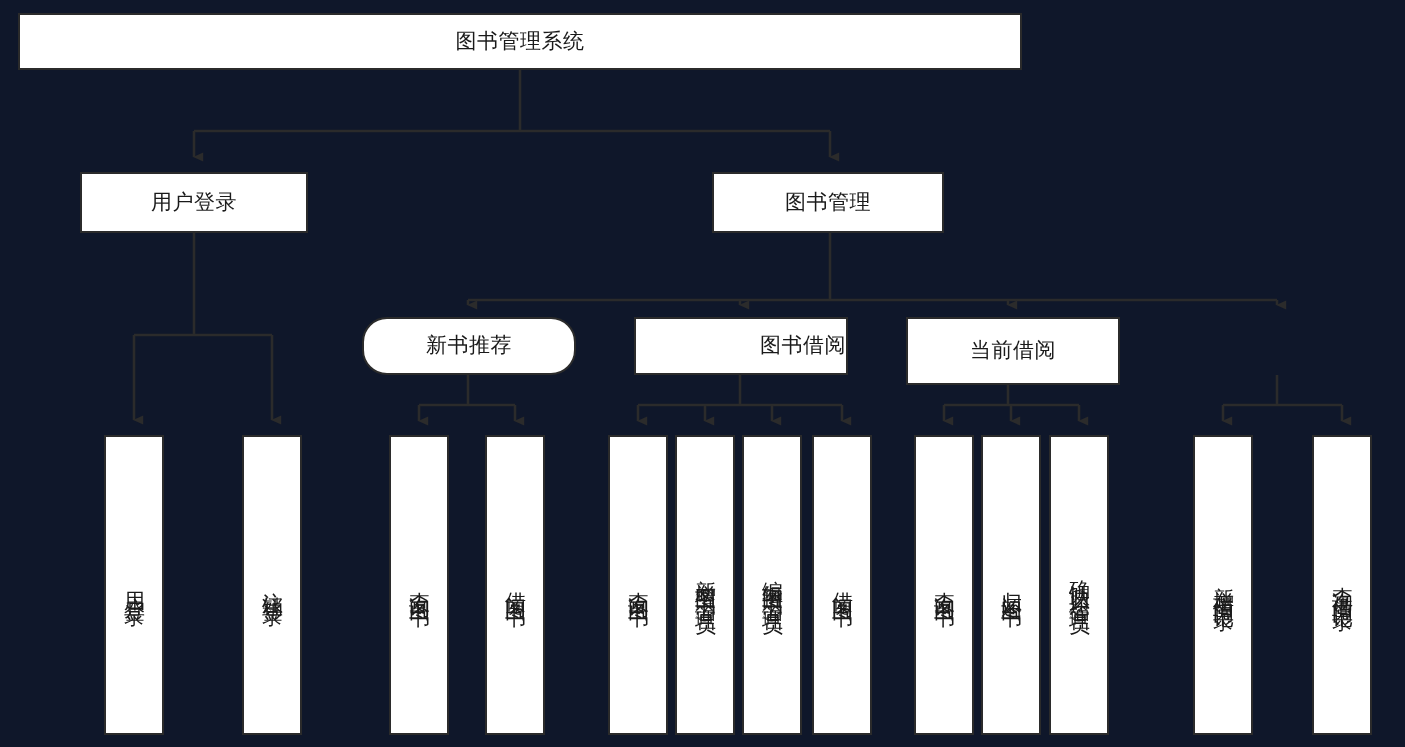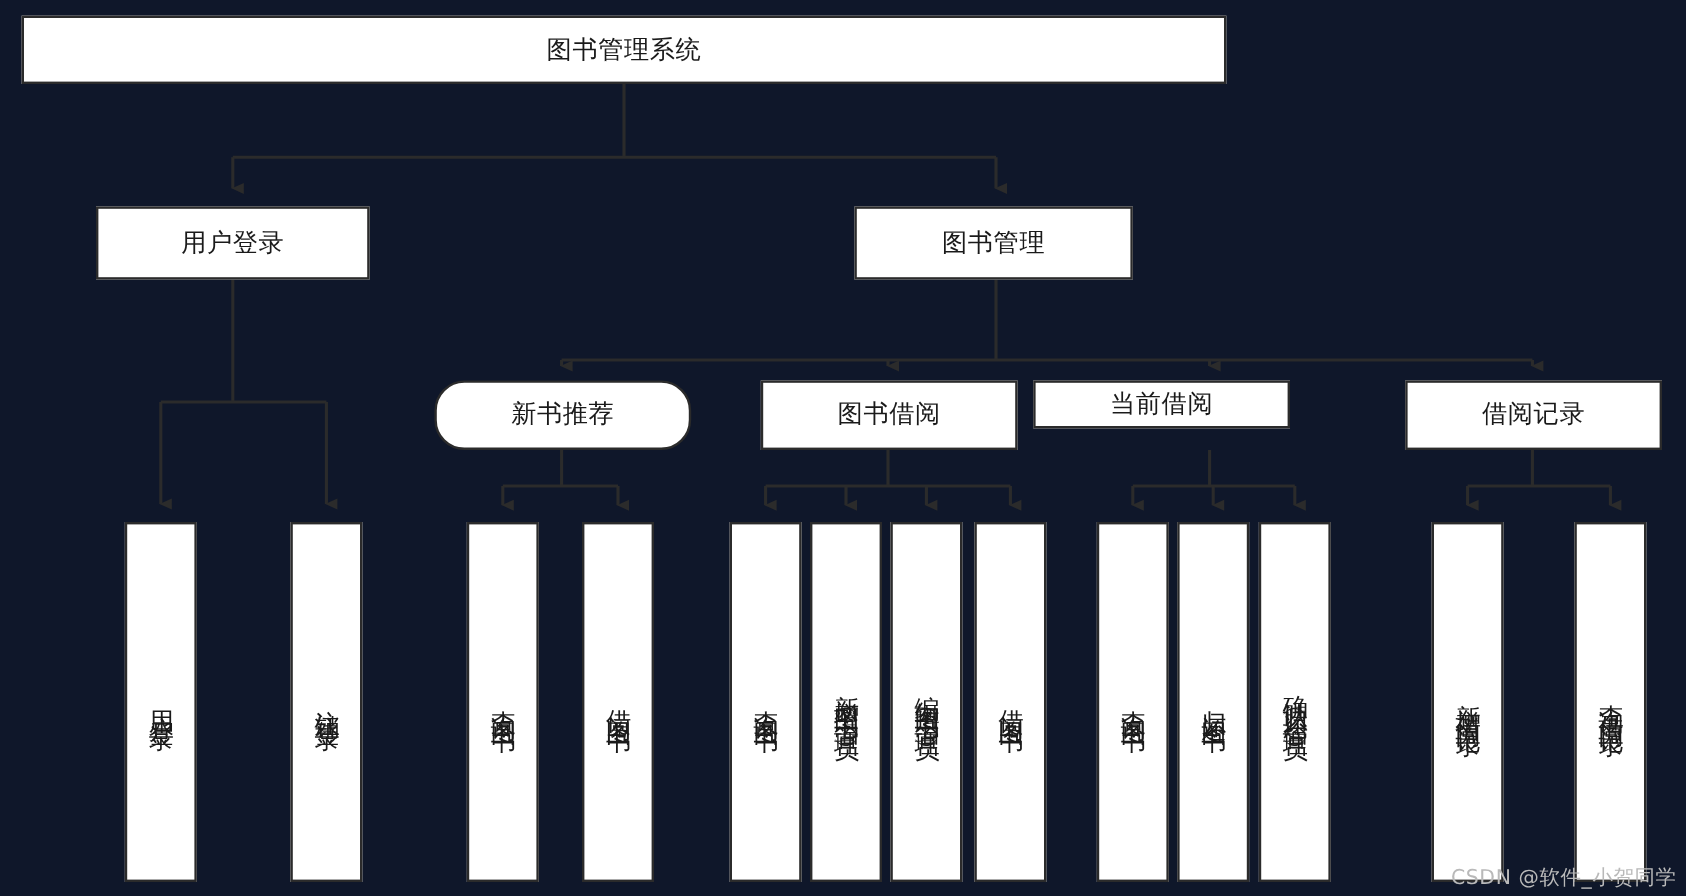--- a/index.html
+++ b/index.html
@@ -131,31 +131,28 @@
   </div>
 
   <div class="node h" style="left:712px; top:172px; width:232px; height:61px;">
     <span class="hlabel">图书管理</span>
   </div>
 
   <div class="node h" style="left:362px; top:317px; width:214px; height:58px;border-radius:25px;">
     <span class="hlabel">新书推荐</span>
   </div>
 
-  <div class="node h" style="left:634px; top:317px; width:214px; height:58px;">
+  <div class="node h" style="left:634px; top:317px; width:214px; height:58px;justify-content:flex-end;">
     <span class="hlabel">图书借阅</span>
   </div>
 
-  <div class="node h" style="left:861px; top:317px; width:214px; height:40px;">
+  <div class="node h" style="left:906px; top:317px; width:214px; height:68px;">
     <span class="hlabel">当前借阅</span>
   </div>
 
-  <div class="node h" style="left:1171px; top:317px; width:214px; height:58px;">
-    <span class="hlabel">借阅记录</span>
-  </div>
 
   <div class="node v" style="left:104px; top:435px; width:60px; height:300px;">
     <span class="vlabel">用户登录</span>
   </div>
 
   <div class="node v" style="left:242px; top:435px; width:60px; height:300px;">
     <span class="vlabel">注销登录</span>
   </div>
 
   <div class="node v" style="left:389px; top:435px; width:60px; height:300px;">
@@ -195,15 +192,14 @@
   </div>
 
   <div class="node v" style="left:1193px; top:435px; width:60px; height:300px;">
     <span class="vlabel">新增借阅记录</span>
   </div>
 
   <div class="node v" style="left:1312px; top:435px; width:60px; height:300px;">
     <span class="vlabel">查询借阅记录</span>
   </div>
 
-  <div id="watermark">CSDN @软件_小贺同学</div>
 
 </div>
 
 </body></html>

